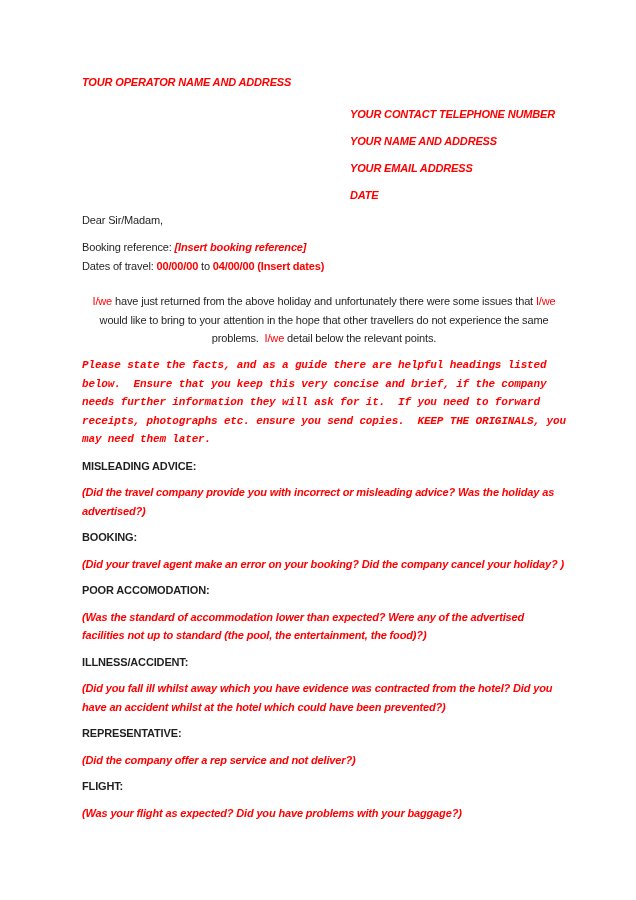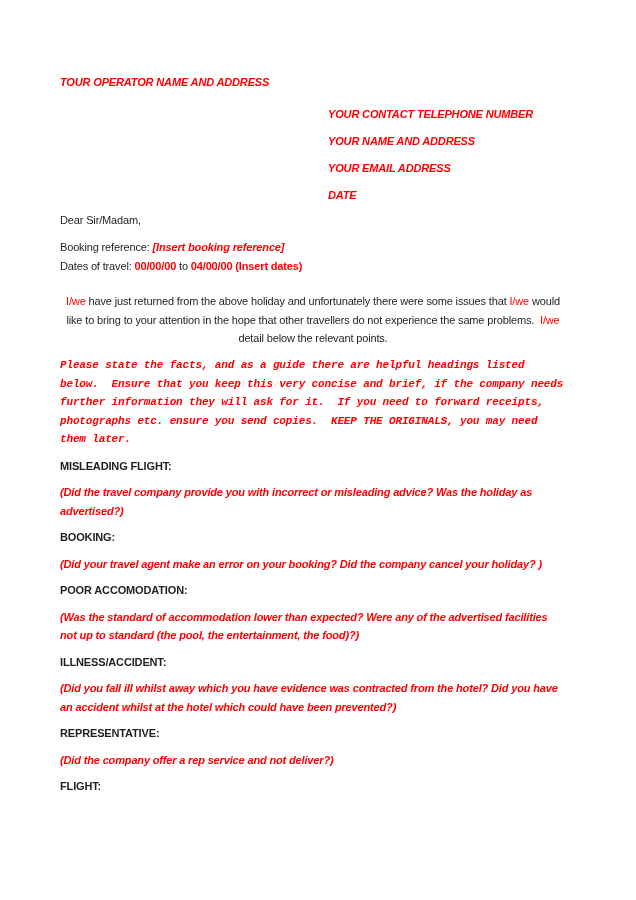--- a/index.html
+++ b/index.html
@@ -8,21 +8,21 @@
     height: 900px;
     background: #ffffff;
     font-family: "Liberation Sans", sans-serif;
     color: #1f1f1f;
     overflow: hidden;
   }
   .page {
     box-sizing: border-box;
     width: 636px;
     height: 900px;
-    padding: 73px 70px 0 60px;
+    padding: 73px 70px 0 82px;
     background: #ffffff;
   }
   p {
     margin: 0 0 8px 0;
     font-size: 11px;
     line-height: 18.5px;
     letter-spacing: -0.15px;
     white-space: pre-wrap;
   }
   .red   { color: #ff0000; }
@@ -67,21 +67,21 @@
   <div class="ref-block">
     <p class="ref-line"><span>Booking reference: </span><span class="rbi">[Insert booking reference]</span></p>
     <p class="ref-line"><span>Dates of travel: </span><span class="rb">00/00/00</span><span> to </span><span class="rb">04/00/00 (Insert dates)</span></p>
   </div>
 
   <p class="intro"><span class="red">I/we</span><span> have just returned from the above holiday and unfortunately there were some issues that </span><span class="red">I/we</span><span> would like to bring to your attention in the hope that other travellers do not experience the same problems.  </span><span class="red">I/we</span><span> detail below the relevant points.</span></p>
 
   <p class="rbi guidance">Please state the facts, and as a guide there are helpful headings listed below.  Ensure that you keep this very concise and brief, if the company needs further information they will ask for it.  If you need to forward receipts, photographs etc. ensure you send copies.  KEEP THE ORIGINALS, you may need them later.</p>
 
   <div class="section">
-    <h3>MISLEADING FLIGHT:</h3>
+    <h3>MISLEADING ADVICE:</h3>
     <p class="rbi q">(Did the travel company provide you with incorrect or misleading advice? Was the holiday as advertised?)</p>
   </div>
 
   <div class="section">
     <h3>BOOKING:</h3>
     <p class="rbi q">(Did your travel agent make an error on your booking? Did the company cancel your holiday? )</p>
   </div>
 
   <div class="section">
     <h3>POOR ACCOMODATION:</h3>
@@ -93,15 +93,16 @@
     <p class="rbi q">(Did you fall ill whilst away which you have evidence was contracted from the hotel? Did you have an accident whilst at the hotel which could have been prevented?)</p>
   </div>
 
   <div class="section">
     <h3>REPRESENTATIVE:</h3>
     <p class="rbi q">(Did the company offer a rep service and not deliver?)</p>
   </div>
 
   <div class="section">
     <h3>FLIGHT:</h3>
+    <p class="rbi q">(Was your flight as expected? Did you have problems with your baggage?)</p>
   </div>
 
 </div>
 
 </body></html>

